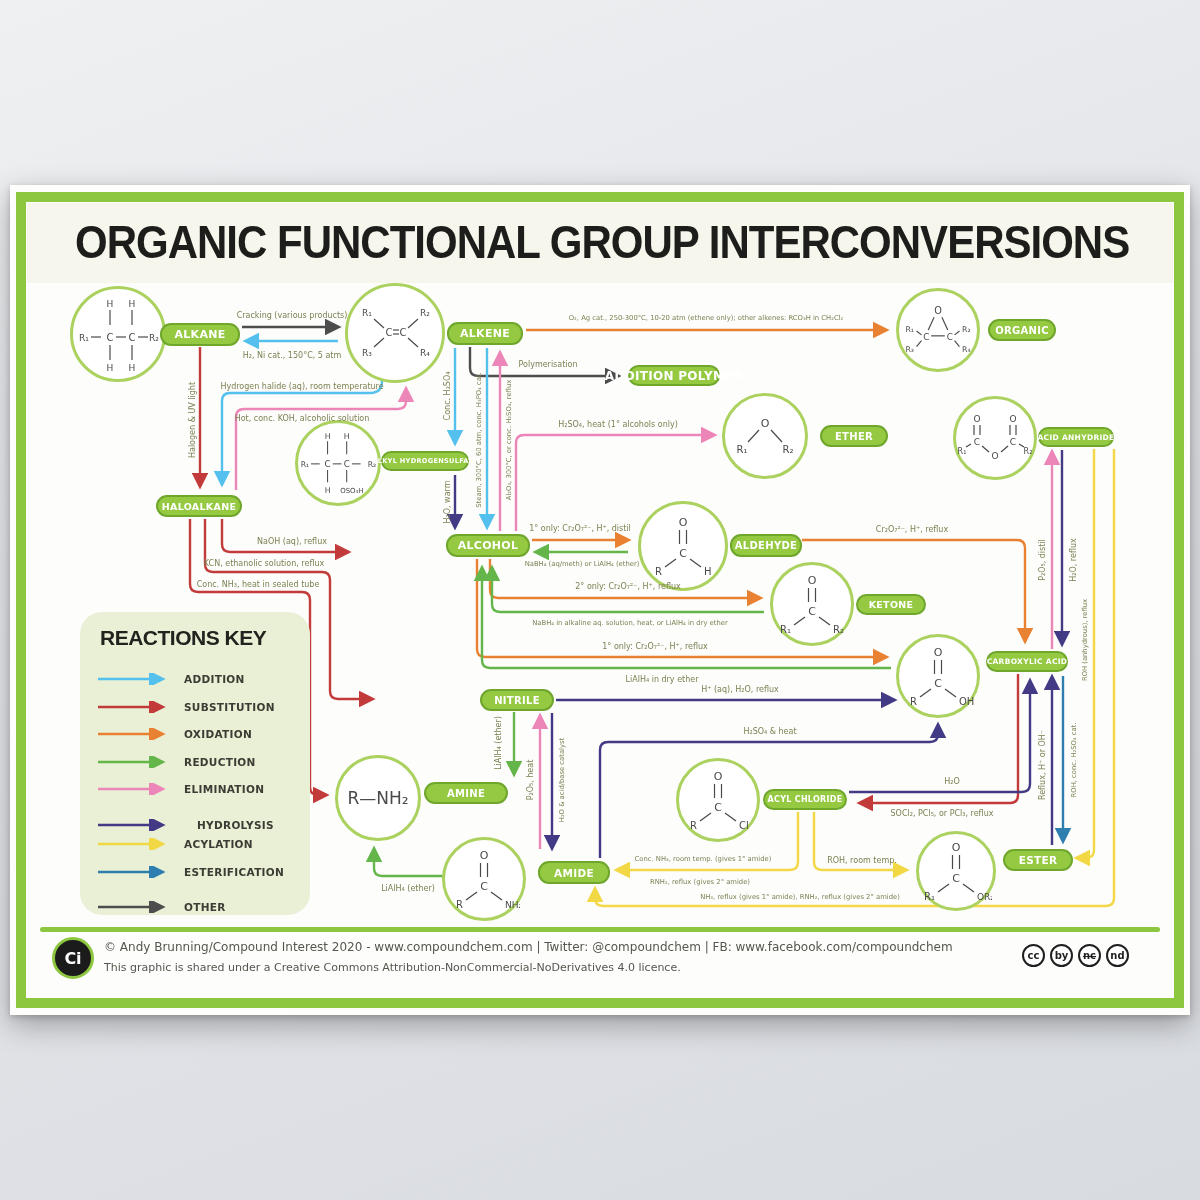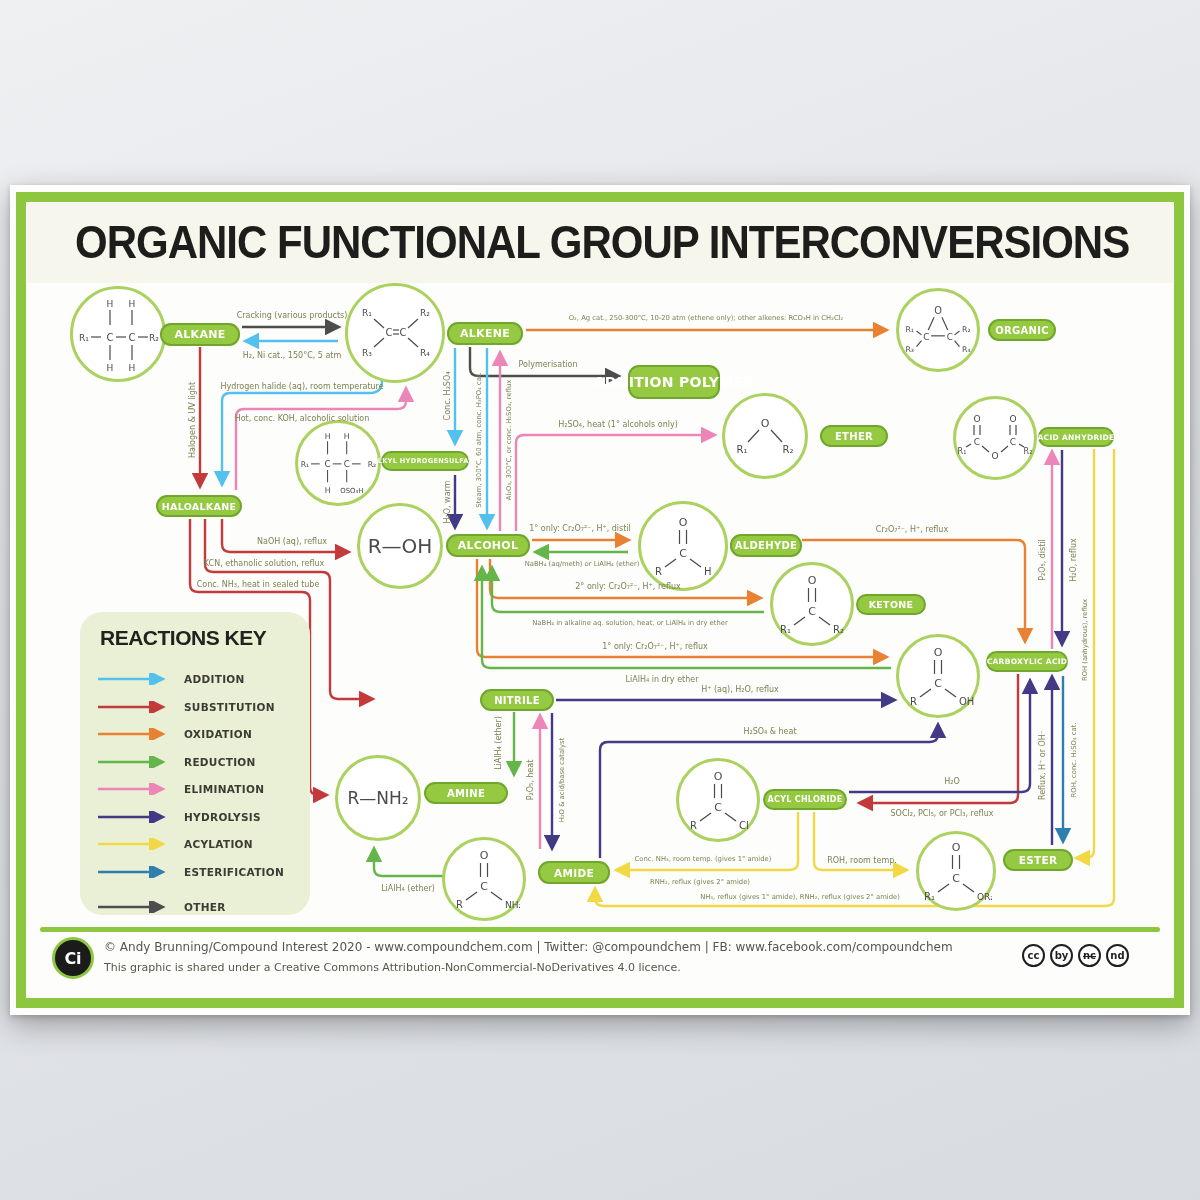--- a/index.html
+++ b/index.html
@@ -228,23 +228,20 @@
       <text x="56" y="12" font-size="9" text-anchor="middle">H</text>
       <text x="8" y="45" font-size="9" text-anchor="middle">R₁</text>
       <text x="34" y="45" font-size="10" text-anchor="middle">C</text>
       <text x="56" y="45" font-size="10" text-anchor="middle">C</text>
       <text x="85" y="45" font-size="9" text-anchor="middle">R₂</text>
       <text x="34" y="74" font-size="9" text-anchor="middle">H</text>
       <text x="62" y="74" font-size="8" text-anchor="middle">OSO₃H</text>
     </svg>
   </div>
 
-  <div class="node" style="left:357px;top:503px;width:86px;height:86px;">
-    <div class="formula" style="font-size:20px;">R—OH</div>
-  </div>
 
   <div class="node" style="left:638px;top:501px;width:90px;height:90px;">
     <svg width="72" height="64" viewBox="0 0 72 64">
       <line class="bond" x1="32.5" y1="16" x2="32.5" y2="30"></line>
         <line class="bond" x1="39.5" y1="16" x2="39.5" y2="30"></line>
       <line class="bond" x1="29" y1="45" x2="18" y2="53"></line>
         <line class="bond" x1="43" y1="45" x2="54" y2="53"></line>
       <text x="36" y="12" font-size="11" text-anchor="middle">O</text>
       <text x="36" y="43" font-size="11" text-anchor="middle">C</text>
       <text x="15" y="61" font-size="10" text-anchor="end">R</text>
@@ -318,21 +315,21 @@
       <text x="36" y="12" font-size="11" text-anchor="middle">O</text>
       <text x="36" y="43" font-size="11" text-anchor="middle">C</text>
       <text x="15" y="61" font-size="10" text-anchor="end">R₁</text>
       <text x="57" y="61" font-size="9" text-anchor="start">OR₂</text>
     </svg>
   </div>
 
   <div class="pill" style="left:160px;top:323px;width:80px;height:23px;font-size:11px;">ALKANE</div>
   <div class="pill" style="left:447px;top:322px;width:76px;height:23px;font-size:11px;">ALKENE</div>
   <div class="pill" style="left:988px;top:319px;width:68px;height:22px;font-size:10px;">ORGANIC</div>
-  <div class="pill" style="left:628px;top:365px;width:92px;height:34px;font-size:14px;">ADDITION POLYMER</div>
+  <div class="pill" style="left:628px;top:365px;width:92px;height:21px;font-size:12px;">ADDITION POLYMER</div>
   <div class="pill" style="left:820px;top:425px;width:68px;height:22px;font-size:10px;">ETHER</div>
   <div class="pill" style="left:1038px;top:427px;width:76px;height:20px;font-size:7.5px;">ACID ANHYDRIDE</div>
   <div class="pill" style="left:156px;top:495px;width:86px;height:22px;font-size:9.5px;">HALOALKANE</div>
   <div class="pill" style="left:381px;top:451px;width:88px;height:20px;font-size:6.6px;">ALKYL HYDROGENSULFATE</div>
   <div class="pill" style="left:446px;top:534px;width:84px;height:23px;font-size:11px;">ALCOHOL</div>
   <div class="pill" style="left:730px;top:534px;width:72px;height:23px;font-size:10px;">ALDEHYDE</div>
   <div class="pill" style="left:856px;top:594px;width:70px;height:21px;font-size:9.5px;">KETONE</div>
   <div class="pill" style="left:986px;top:651px;width:82px;height:21px;font-size:7.5px;">CARBOXYLIC ACID</div>
   <div class="pill" style="left:480px;top:689px;width:74px;height:22px;font-size:10px;">NITRILE</div>
   <div class="pill" style="left:424px;top:782px;width:84px;height:22px;font-size:10px;">AMINE</div>
@@ -405,21 +402,21 @@
           <path d="M6,6 H70" class="edge e-red" marker-end="url(#m-red)"></path>
         </svg>
       <span>REDUCTION</span>
     </div>
     <div class="krow" style="top:170px;">
       <svg width="84" height="12">
           <path d="M6,6 H70" class="edge e-eli" marker-end="url(#m-eli)"></path>
         </svg>
       <span>ELIMINATION</span>
     </div>
-    <div class="krow" style="top:198px;">
+    <div class="krow" style="top:206px;gap:13px;">
       <svg width="84" height="12">
           <path d="M6,6 H70" class="edge e-hyd" marker-end="url(#m-hyd)"></path>
         </svg>
       <span>HYDROLYSIS</span>
     </div>
     <div class="krow" style="top:225px;">
       <svg width="84" height="12">
           <path d="M6,6 H70" class="edge e-acy" marker-end="url(#m-acy)"></path>
         </svg>
       <span>ACYLATION</span>

